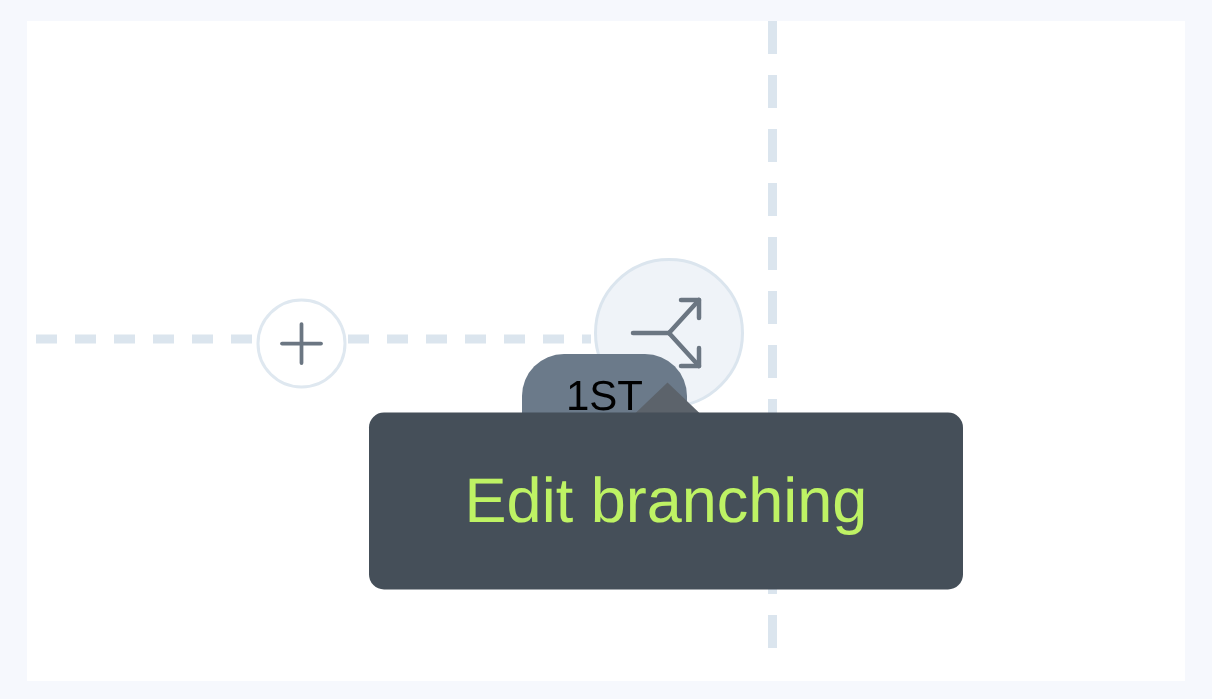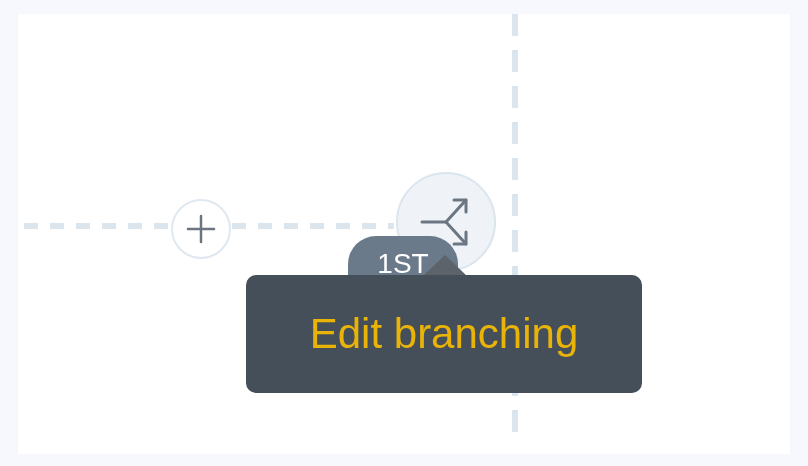--- a/index.html
+++ b/index.html
@@ -39,36 +39,36 @@
       position: absolute; left: 396px; top: 172px;
       width: 100px; height: 100px; border-radius: 50%;
       border: 2px solid #dbe5ee; background: #eff3f8;
       box-sizing: border-box;
       display: flex; align-items: center; justify-content: center;
     }
     .badge {
       position: absolute; left: 348px; top: 236px;
       width: 110px; height: 56px;
       border-radius: 28px 28px 0 0;
-      background: #6b7a8a; color: #ffffff;
+      background: #6b7a8a; color: #000000;
       font-size: 28px; text-align: center; line-height: 56px;
       overflow: hidden;
     }
     .arrow {
       position: absolute; left: 423px; top: 255px;
       width: 0; height: 0;
       border-left: 22px solid transparent;
       border-right: 22px solid transparent;
       border-bottom: 21px solid #5c636b;
     }
     .tooltip {
       position: absolute; left: 246px; top: 275px;
       width: 396px; height: 118px;
       background: #454f59; border-radius: 10px;
-      color: #eab308; font-size: 42px;
+      color: #bef264; font-size: 42px;
       display: flex; align-items: center; justify-content: center;
       box-sizing: border-box;
     }
   </style>
 </head>
 <body>
 
 <div class="canvas"></div>
 
 <div class="hline"></div>

